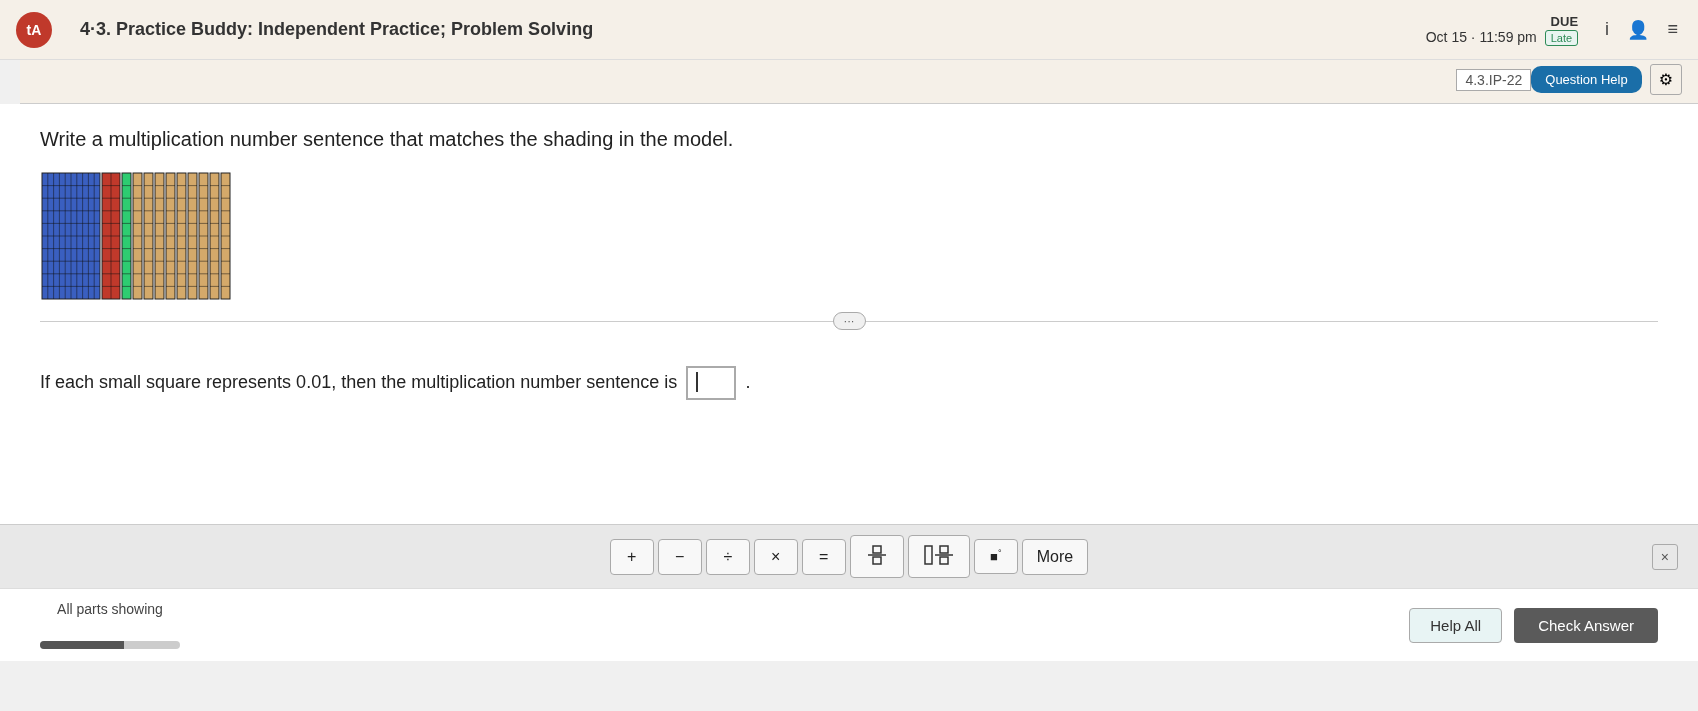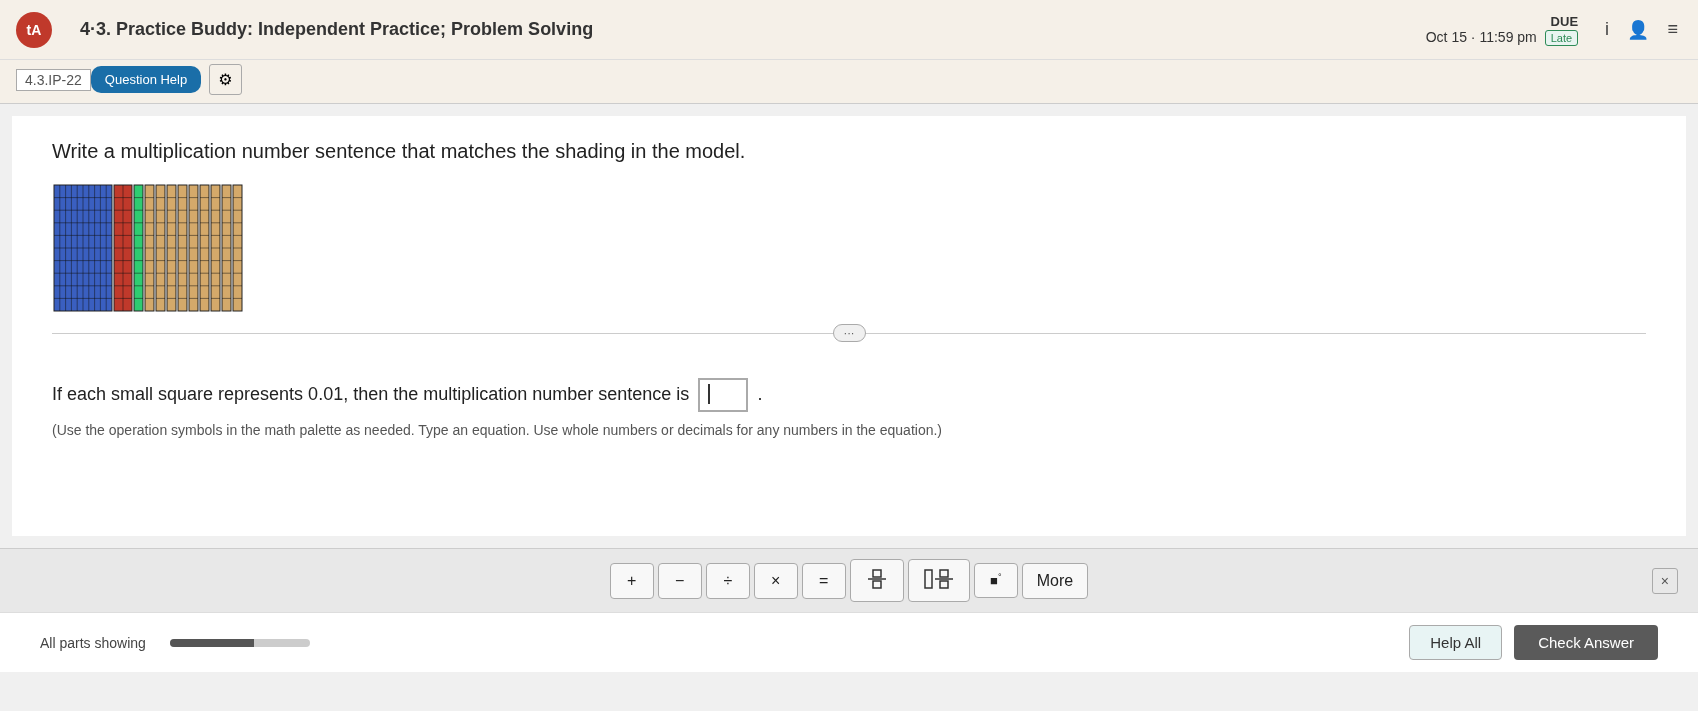--- a/index.html
+++ b/index.html
@@ -77,22 +77,23 @@
       color: #444;
       padding: 4px;
     }
 
     
     .subtitle-bar {
       background: #f5f0e8;
       padding: 4px 16px 8px 16px;
       display: flex;
       align-items: center;
-      justify-content: flex-start;
+      justify-content: flex-end;
       border-bottom: 1px solid #ccc;
+      margin-left: 20px;
     }
     .assignment-code {
       font-size: 14px;
       color: #555;
       border: 1px solid #aaa;
       padding: 2px 8px;
       background: white;
     }
     .question-help-btn {
       background: #1a6ea8;
@@ -108,21 +109,21 @@
       border: 1px solid #aaa;
       padding: 5px 8px;
       cursor: pointer;
       font-size: 16px;
       border-radius: 3px;
     }
 
     
     .main-content {
       background: white;
-      margin: 12px;
+      margin: 0;
       padding: 24px 40px 4px 40px;
       min-height: 420px;
     }
     .question-text {
       font-size: 20px;
       color: #222;
       margin-bottom: 20px;
       font-weight: 400;
     }
 
@@ -223,20 +224,21 @@
       display: flex;
       align-items: center;
       justify-content: space-between;
     }
     .bottom-left {
       display: flex;
       align-items: center;
       gap: 24px;
       font-size: 14px;
       color: #444;
+      flex-direction: column;
     }
     .progress-bar-container {
       width: 140px;
       height: 8px;
       background: #ccc;
       border-radius: 4px;
       overflow: hidden;
     }
     .progress-bar-fill {
       height: 100%;
@@ -465,21 +467,20 @@
   </div>
 
   <div class="answer-section">
     <div class="answer-text">
       <span>If each small square represents 0.01, then the multiplication number sentence is</span>
       <span class="answer-box">
         <span class="cursor-inside"></span>
       </span>
       <span>.</span>
     </div>
-    <div class="instruction-text">(Use the operation symbols in the math palette as needed. Type an equation. Use whole numbers or decimals for any numbers in the equation.)</div>
   </div>
 </div>
 
 <div class="math-palette-bar">
   <button class="palette-btn">+</button>
   <button class="palette-btn">−</button>
   <button class="palette-btn">÷</button>
   <button class="palette-btn">×</button>
   <button class="palette-btn">=</button>
   <button class="palette-btn" style="font-size:13px;">

